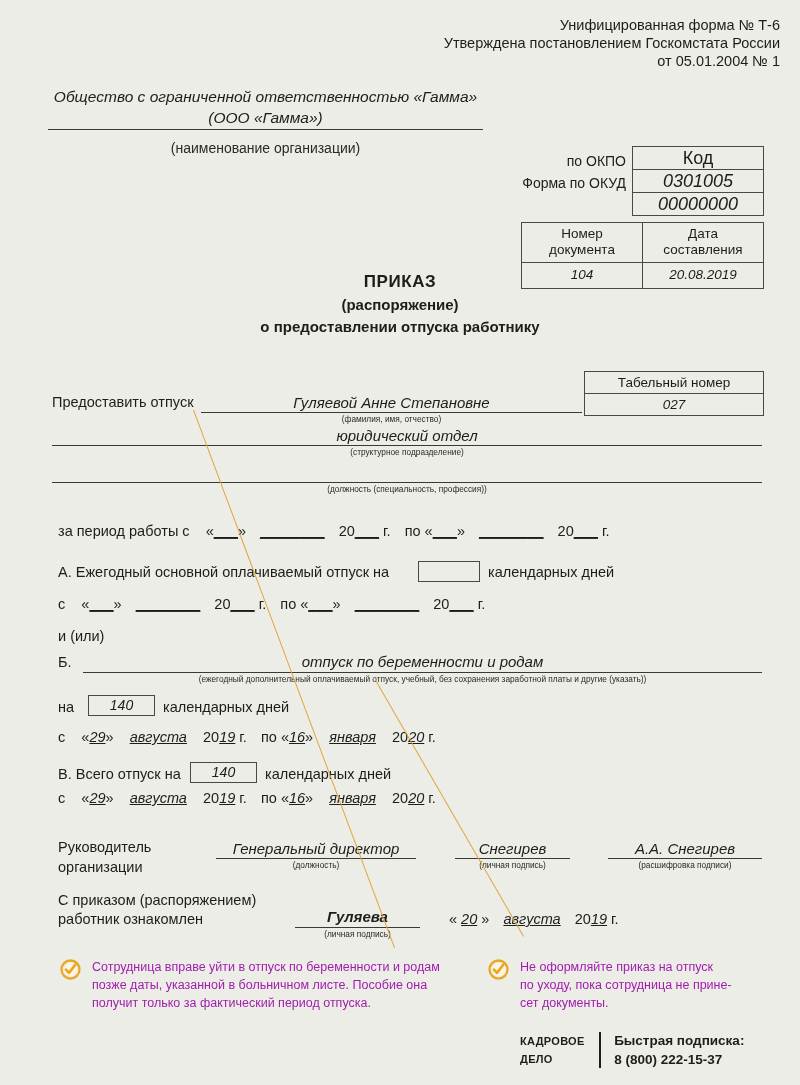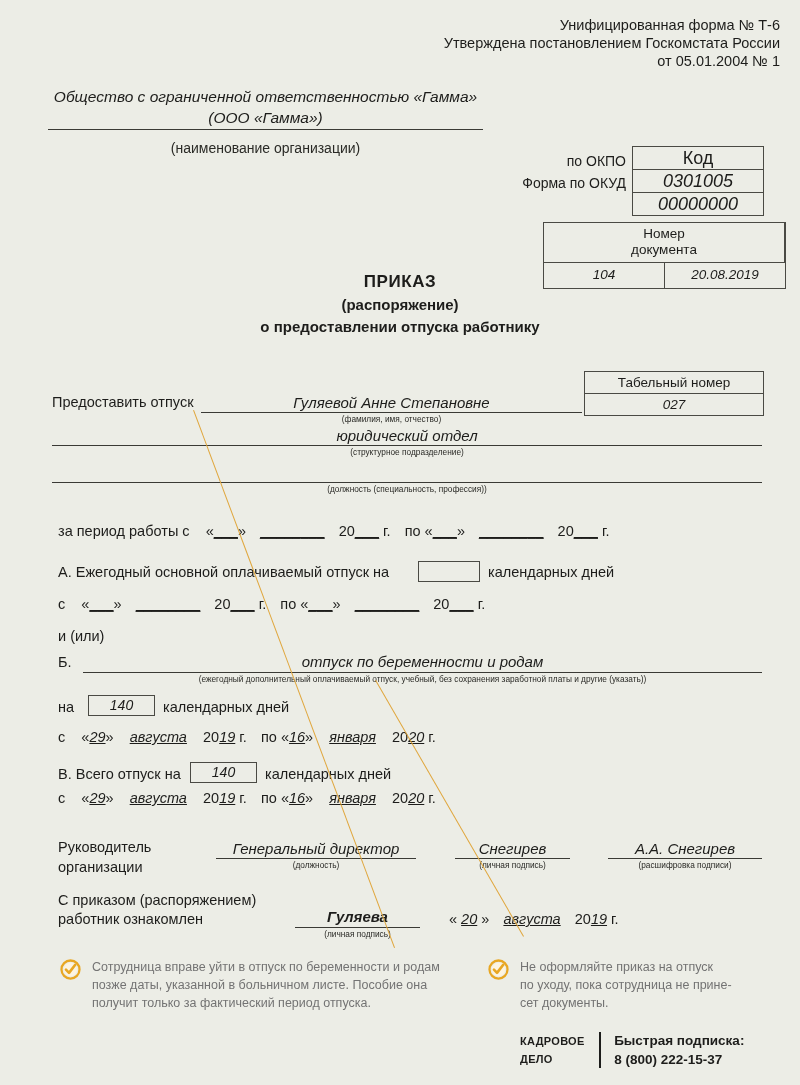--- a/index.html
+++ b/index.html
@@ -81,21 +81,21 @@
     top: 128px;
     width: 196px;
     text-align: right;
     font-size: 14px;
   }
   .codelabels div { height: 22px; line-height: 22px; }
 
   
   .numdate {
     position: absolute;
-    left: 543px;
+    left: 521px;
     top: 222px;
     width: 241px;
     border: 1.3px solid #4a4a44;
     font-size: 13.5px;
   }
   .numdate .row { display: flex; }
   .numdate .c {
     flex: 1 1 50%;
     text-align: center;
     padding: 3px 0 4px;
@@ -172,21 +172,21 @@
     text-align: center;
     font-style: italic;
     font-size: 14px;
   }
 
   
   .callout {
     position: absolute;
     font-size: 12.5px;
     line-height: 18px;
-    color: #737373;
+    color: #a21caf;
   }
   .callout .txt { margin-left: 32px; }
   .chk {
     position: absolute;
     left: 0;
     top: 1px;
     width: 21px;
     height: 21px;
   }
 
@@ -251,20 +251,24 @@
     <div class="cell">Код</div>
     <div class="cell val">0301005</div>
     <div class="cell val">00000000</div>
   </div>
 
   <div class="numdate">
     <div class="row head">
       <div class="c">
         <div>Номер</div>
         <div>документа</div>
+      </div>
+      <div class="c">
+        <div>Дата</div>
+        <div>составления</div>
       </div>
     </div>
     <div class="row">
       <div class="c val">104</div>
       <div class="c val">20.08.2019</div>
     </div>
   </div>
 
   <div class="title">
     <div class="l1">ПРИКАЗ</div>

